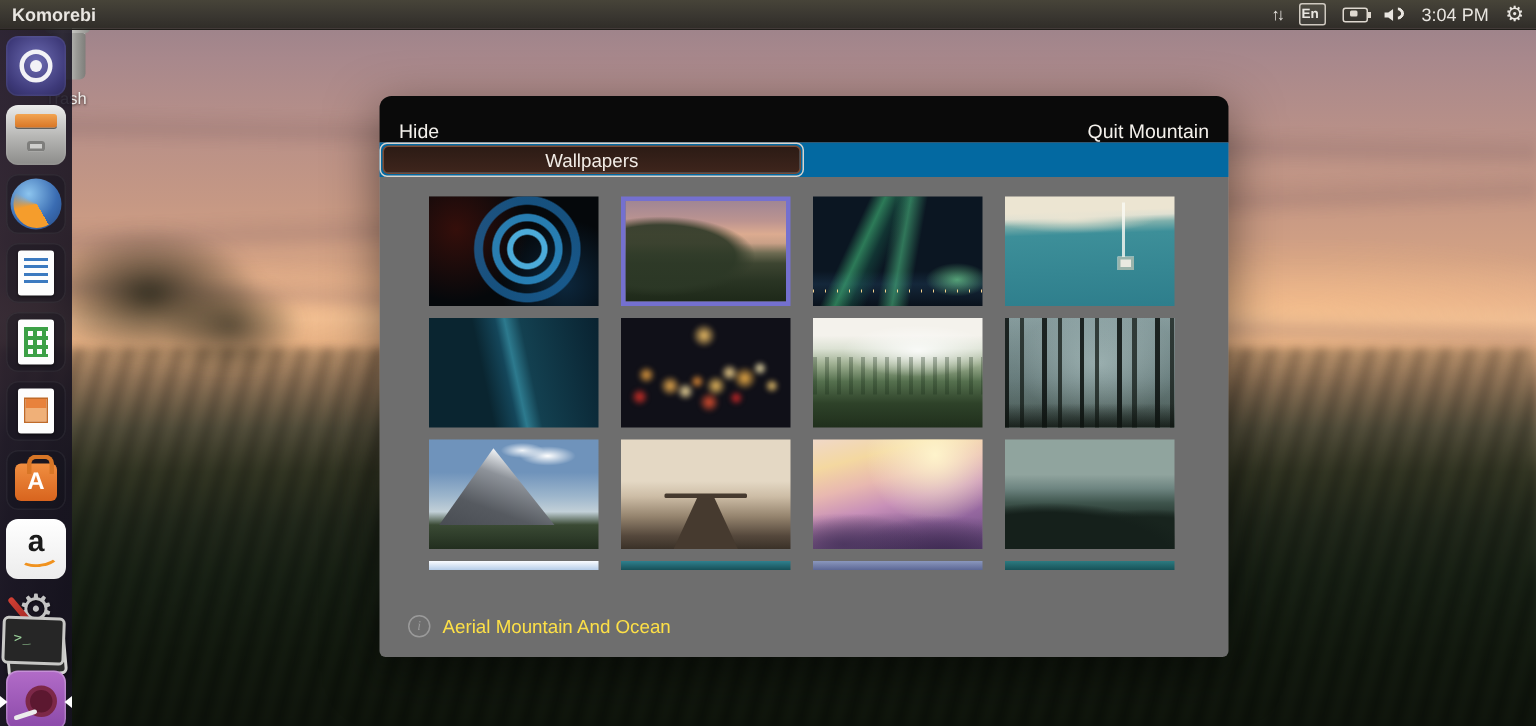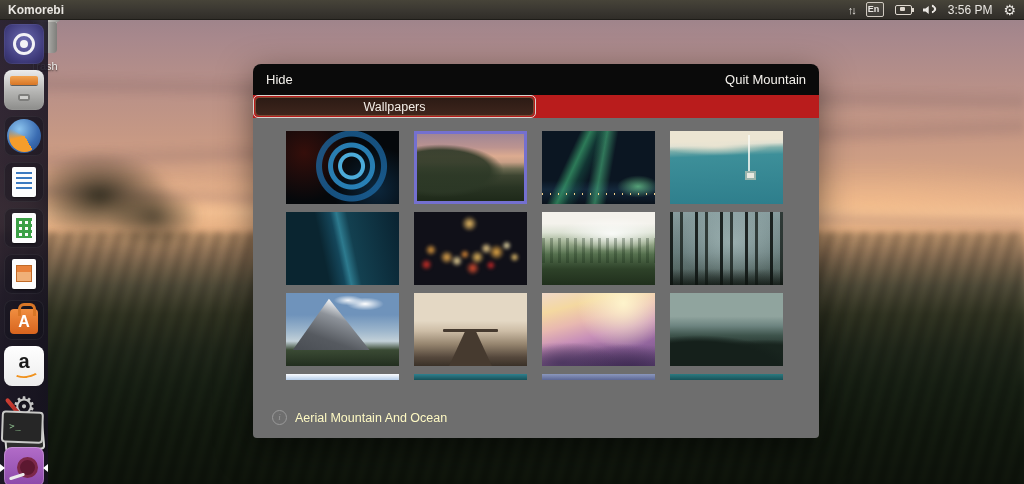--- a/index.html
+++ b/index.html
@@ -124,24 +124,24 @@
     background:#ececec;transform:rotate(-18deg);}
   .arr-l{position:absolute;left:0;top:445px;width:0;height:0;z-index:21;
     border-top:4px solid transparent;border-bottom:4px solid transparent;border-left:5px solid #fff;}
   .arr-r{position:absolute;left:43px;top:445px;width:0;height:0;z-index:21;
     border-top:4px solid transparent;border-bottom:4px solid transparent;border-right:5px solid #fff;}
 
   
   #dialog{position:absolute;left:253px;top:64px;width:566px;height:374px;z-index:25;
     border-radius:8px 8px 4px 4px;box-shadow:0 10px 34px rgba(0,0,0,.5);}
   #dlg-header{position:absolute;left:0;top:0;right:0;height:31px;background:#0a0a0a;
-    border-radius:8px 8px 0 0;display:flex;align-items:center;justify-content:space-between;
+    border-radius:8px 8px 0 0;display:flex;align-items:flex-end;justify-content:space-between;
     padding:0 13px;color:#f4f1ec;font-size:13px;}
   .hdr-btn{cursor:default;}
-  #dlg-tabs{position:absolute;left:0;top:31px;right:0;height:23px;background:#b91c1c;display:flex;}
+  #dlg-tabs{position:absolute;left:0;top:31px;right:0;height:23px;background:#0369a1;display:flex;}
   .tabcell{width:50%;box-sizing:border-box;position:relative;}
   .tabcell.selected{border:1px solid #d9d4cd;border-radius:5px;}
   .tab-inner{position:absolute;inset:1px;border:1px solid #7c4a33;border-radius:4px;
     background:linear-gradient(180deg,#2c1b15,#3e251c);display:flex;align-items:center;justify-content:center;
     color:#f2ece6;font-size:12.5px;}
   .tab-plain{position:absolute;inset:0;display:flex;align-items:center;justify-content:center;
     color:#efece7;font-size:12.5px;}
   #dlg-body{position:absolute;left:0;top:54px;right:0;bottom:0;background:#6e6e6e;
     border-radius:0 0 4px 4px;overflow:hidden;}
 
@@ -224,21 +224,21 @@
   .art-p1{background:linear-gradient(180deg,#fafcff,#b6cde8);}
   .art-p2{background:linear-gradient(180deg,#2f808e,#175058);}
   .art-p3{background:linear-gradient(180deg,#8a97bd,#5d6896);}
   .art-p4{background:linear-gradient(180deg,#2c7a80,#175258);}
 
   
   #dlg-footer{position:absolute;left:19px;bottom:13px;display:flex;align-items:center;gap:8px;}
   .info-icon{width:13px;height:13px;border:1px solid #9a9a9a;border-radius:50%;color:#9a9a9a;
     font-size:9px;font-style:italic;font-family:"Liberation Serif","DejaVu Serif",serif;
     display:flex;align-items:center;justify-content:center;line-height:1;}
-  .footer-text{color:#fef9c3;font-size:12.5px;}
+  .footer-text{color:#fde047;font-size:12.5px;}
 </style>
 </head>
 <body>
 
 <div id="screen">
 
   <div id="desktop">
     <div class="clouds"></div>
     <div class="tree-left"></div>
     <div class="forest"></div>
@@ -249,21 +249,21 @@
     <div class="label">Trash</div>
   </div>
 
   <div id="panel">
     <span class="app-title">Komorebi</span>
     <div class="tray">
       <span class="ind-arrows">↑↓</span>
       <span class="ind-kbd">En</span>
       <span class="ind-bat"></span>
       <span class="ind-vol"></span>
-      <span class="ind-clock">3:56 PM</span>
+      <span class="ind-clock">3:04 PM</span>
       <span class="ind-gear">⚙</span>
     </div>
   </div>
 
   <div id="launcher">
     <div class="lt" id="lt-dash" title="Ubuntu Dash"></div>
     <div class="lt" id="lt-files" title="Files"></div>
     <div class="lt" id="lt-firefox" title="Firefox Web Browser"></div>
     <div class="lt" id="lt-writer" title="LibreOffice Writer"></div>
     <div class="lt" id="lt-calc" title="LibreOffice Calc"></div>

